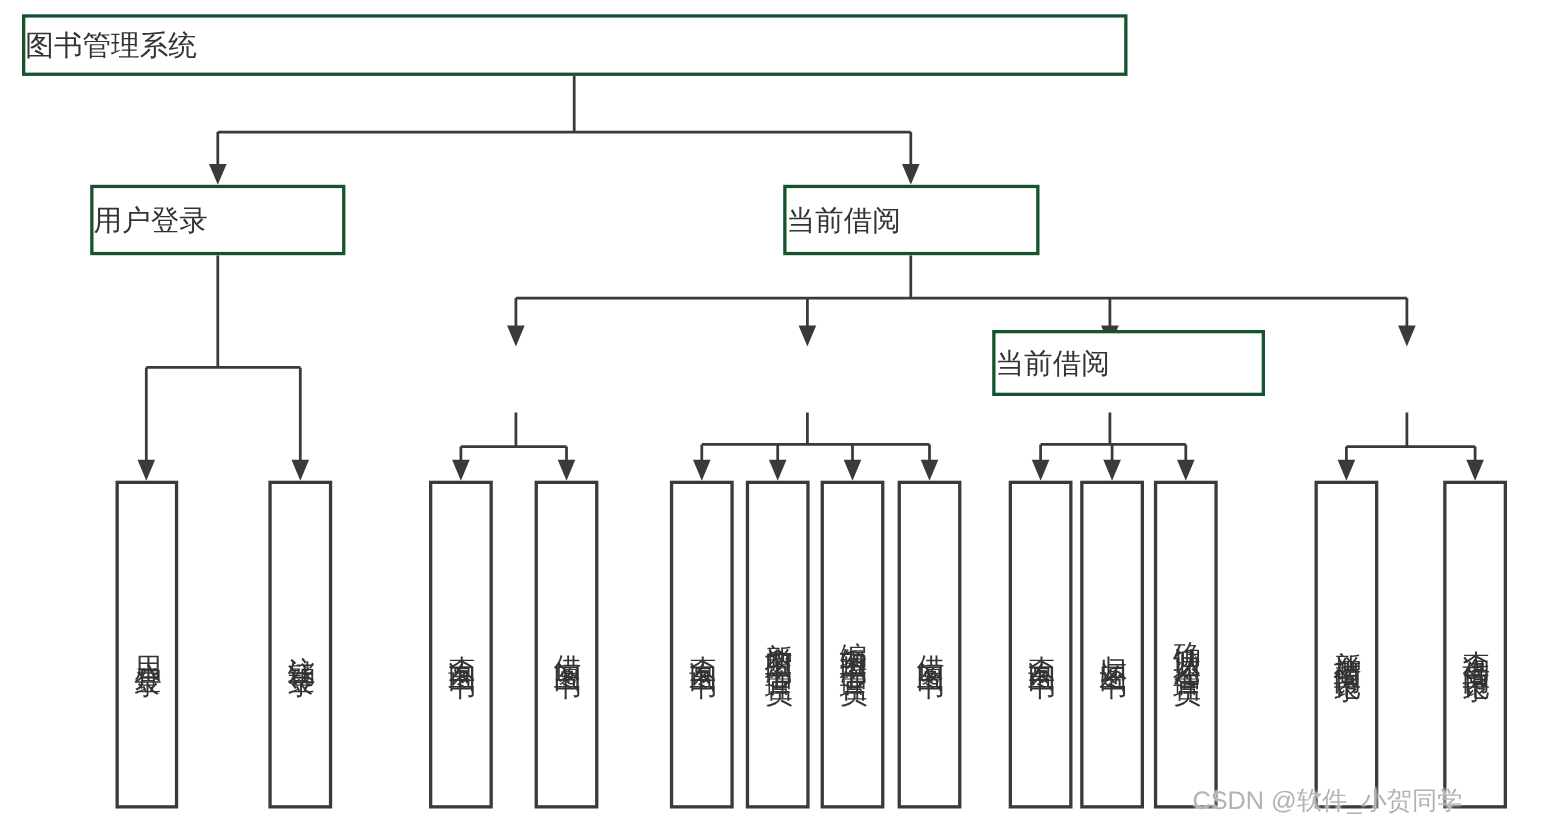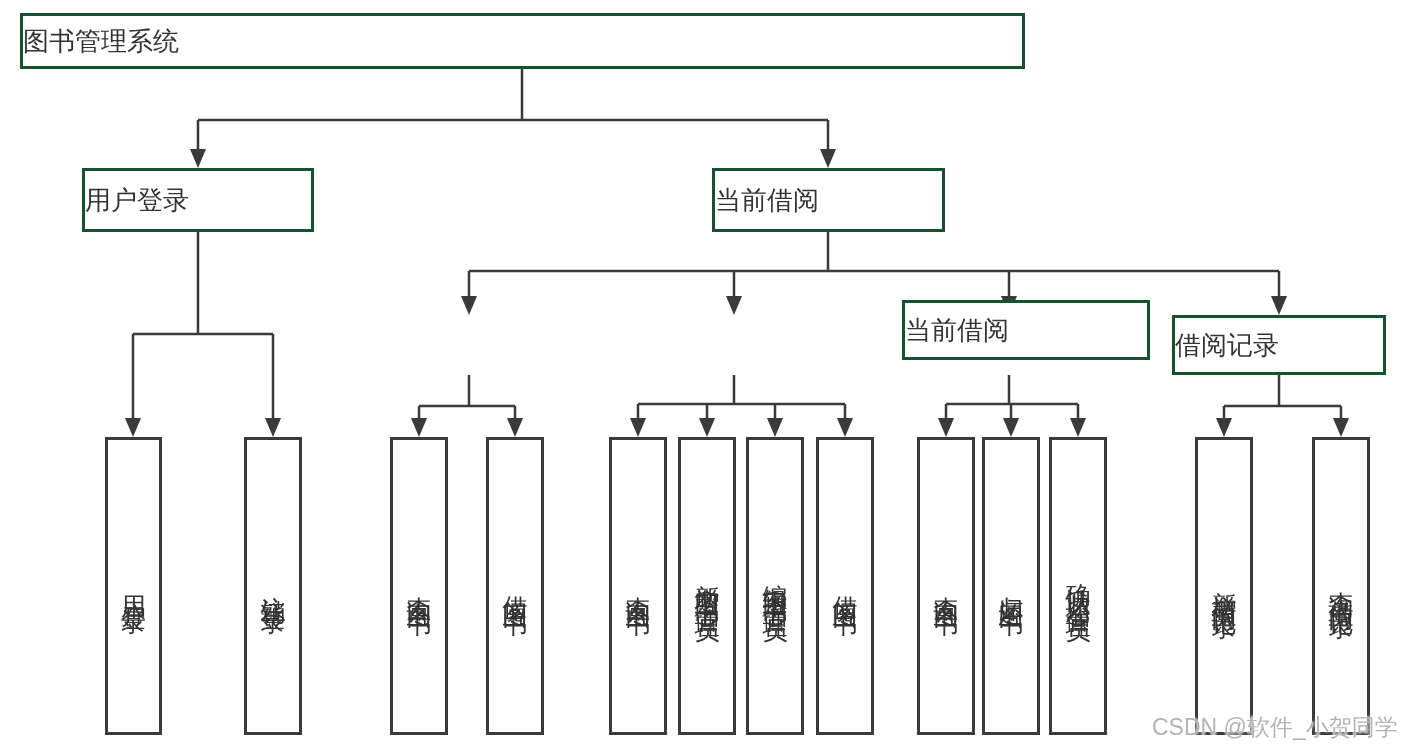--- a/index.html
+++ b/index.html
@@ -15,21 +15,21 @@
   }
   .vbox{
     position:absolute;box-sizing:border-box;border:3px solid #3a3a3a;background:#ffffff;
     display:flex;align-items:center;justify-content:center;
   }
   .vtext{
     writing-mode:vertical-rl;text-orientation:mixed;
     font-size:25px;line-height:1;letter-spacing:5px;color:#333333;white-space:nowrap;
   }
   .watermark{
-    position:absolute;left:1152px;top:712px;z-index:5;
+    position:absolute;left:1084px;top:712px;z-index:5;
     font-size:23px;color:#b3b3b3;white-space:nowrap;
     text-shadow:0 0 3px #ffffff,0 0 3px #ffffff;
   }
 </style>
 </head>
 <body>
 
 <div class="canvas">
 
   <svg class="connectors" viewBox="0 0 1405 747" xmlns="http://www.w3.org/2000/svg">
@@ -84,23 +84,20 @@
   <div class="hbox" style="left:82px;top:168px;width:232px;height:64px">
     <span>用户登录</span>
   </div>
   <div class="hbox" style="left:712px;top:168px;width:233px;height:64px">
     <span>当前借阅</span>
   </div>
 
   <div class="hbox" style="left:902px;top:300px;width:248px;height:60px">
     <span>当前借阅</span>
   </div>
-  <div class="hbox" style="left:1172px;top:315px;width:214px;height:60px">
-    <span>借阅记录</span>
-  </div>
 
   <div class="vbox" style="left:105px;top:437px;width:57px;height:298px">
     <span class="vtext">用户登录</span>
   </div>
   <div class="vbox" style="left:244px;top:437px;width:58px;height:298px">
     <span class="vtext">注销登录</span>
   </div>
 
   <div class="vbox" style="left:390px;top:437px;width:58px;height:298px">
     <span class="vtext">查询图书</span>

